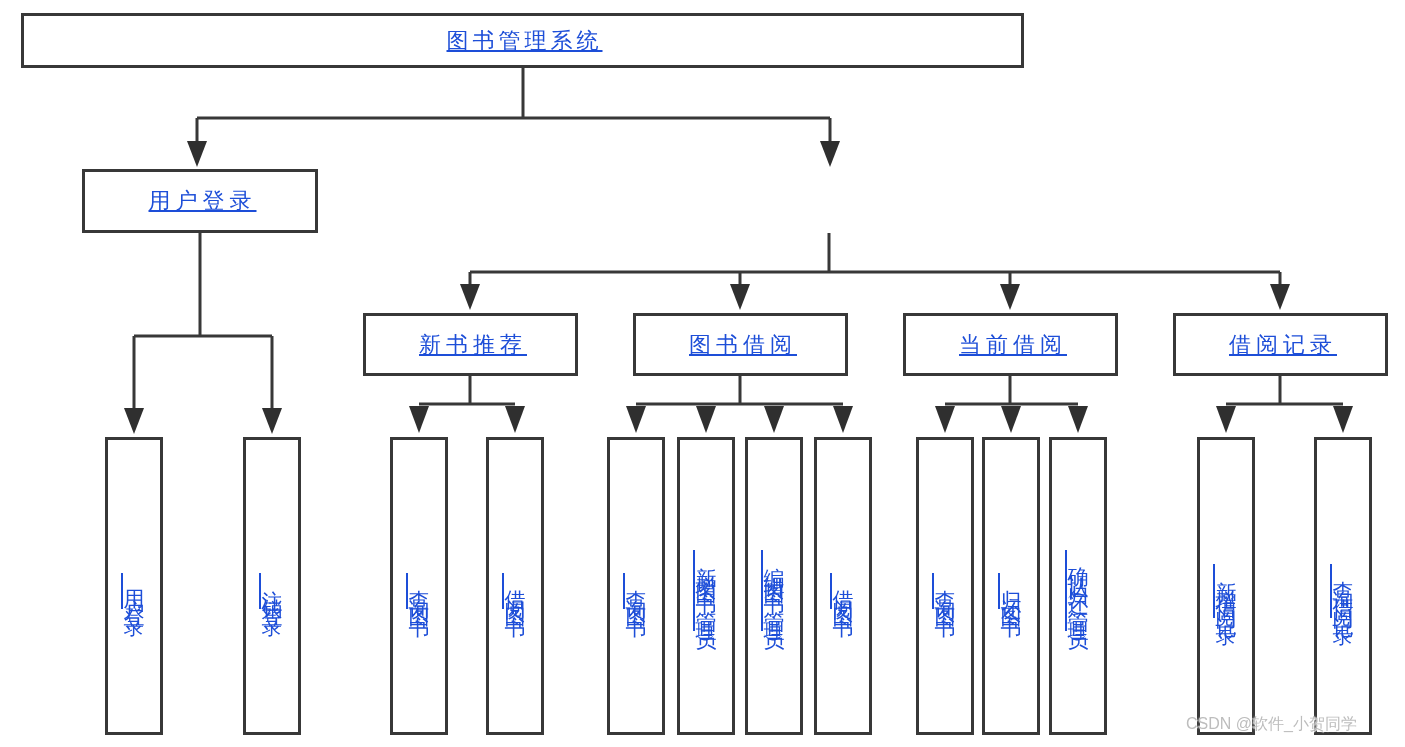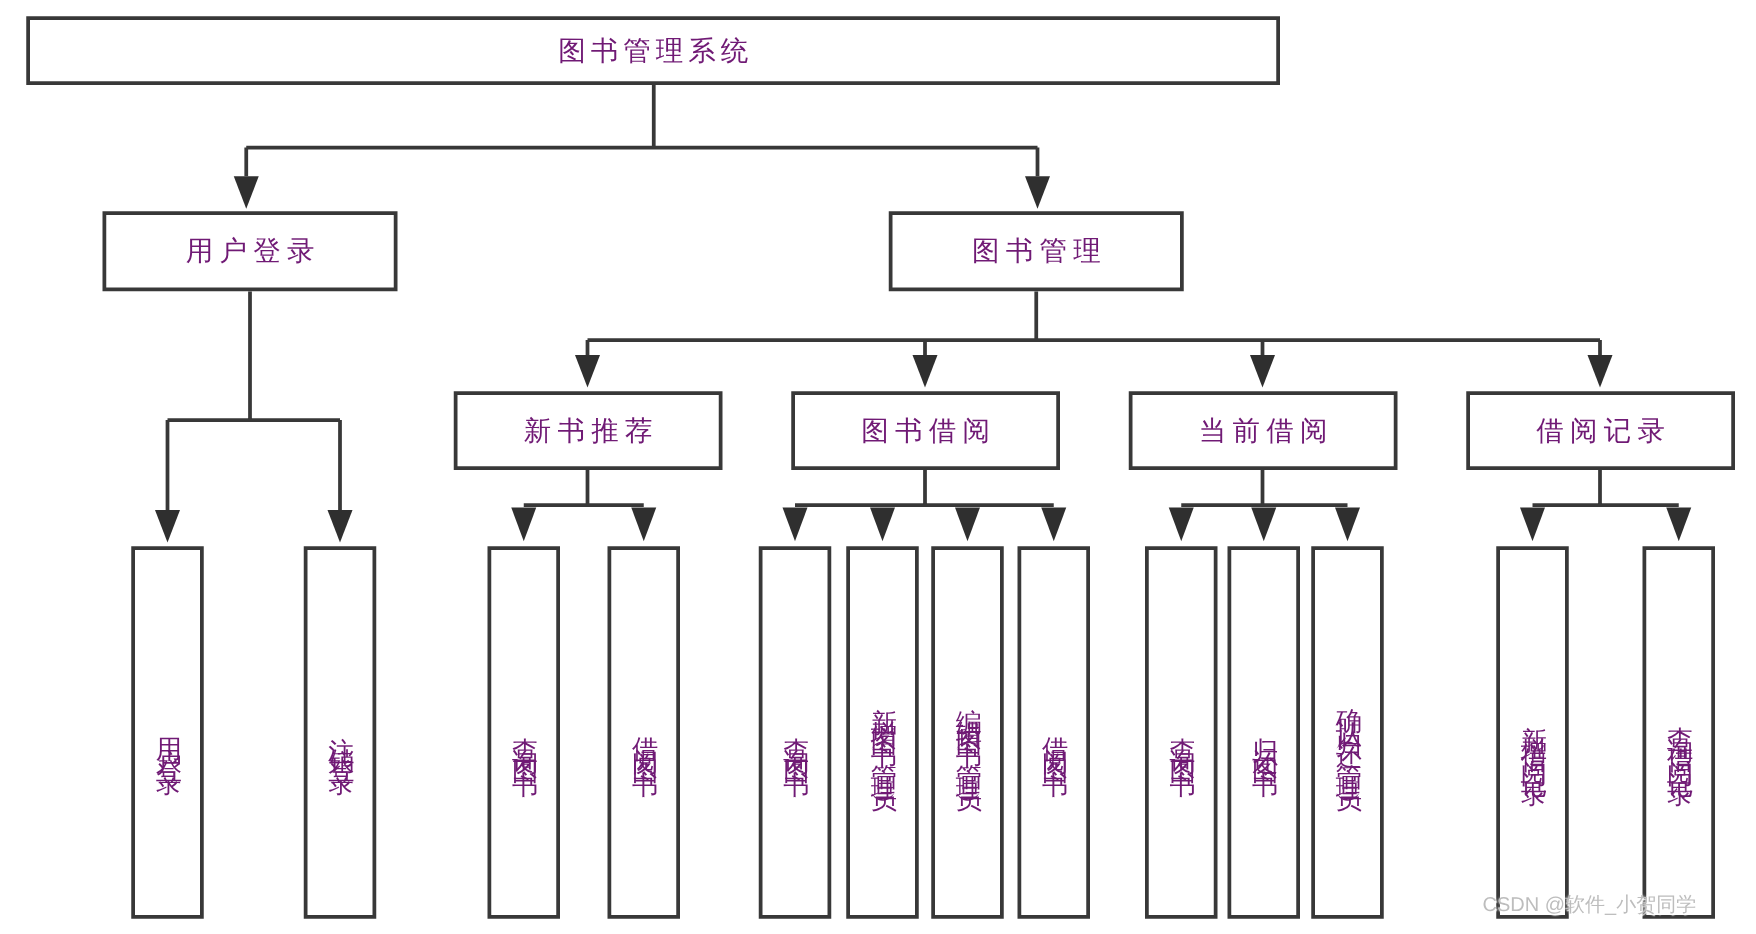--- a/index.html
+++ b/index.html
@@ -21,21 +21,22 @@
     top: 0;
   }
   .node {
     position: absolute;
     box-sizing: border-box;
     border: 3px solid #383838;
     background: #ffffff;
     display: flex;
     align-items: center;
     justify-content: center;
-    color: #701a75;
+    color: #1d4ed8;
+    text-decoration: underline;
   }
   .node.h .lbl {
     font-size: 22px;
     letter-spacing: 5px;
     margin-right: -5px;
     white-space: nowrap;
   }
   .node.title .lbl {
     font-size: 22px;
     letter-spacing: 4px;
@@ -115,23 +116,20 @@
     </g>
   </svg>
 
   <div class="node h title" style="left:21px; top:13px; width:1003px; height:55px;">
     <span class="lbl">图书管理系统</span>
   </div>
 
   <div class="node h" style="left:82px; top:169px; width:236px; height:64px;">
     <span class="lbl">用户登录</span>
   </div>
-  <div class="node h" style="left:711px; top:169px; width:236px; height:64px;">
-    <span class="lbl">图书管理</span>
-  </div>
 
   <div class="node h" style="left:363px; top:313px; width:215px; height:63px;">
     <span class="lbl">新书推荐</span>
   </div>
   <div class="node h" style="left:903px; top:313px; width:215px; height:63px;">
     <span class="lbl">当前借阅</span>
   </div>
   <div class="node h" style="left:633px; top:313px; width:215px; height:63px;">
     <span class="lbl">图书借阅</span>
   </div>

